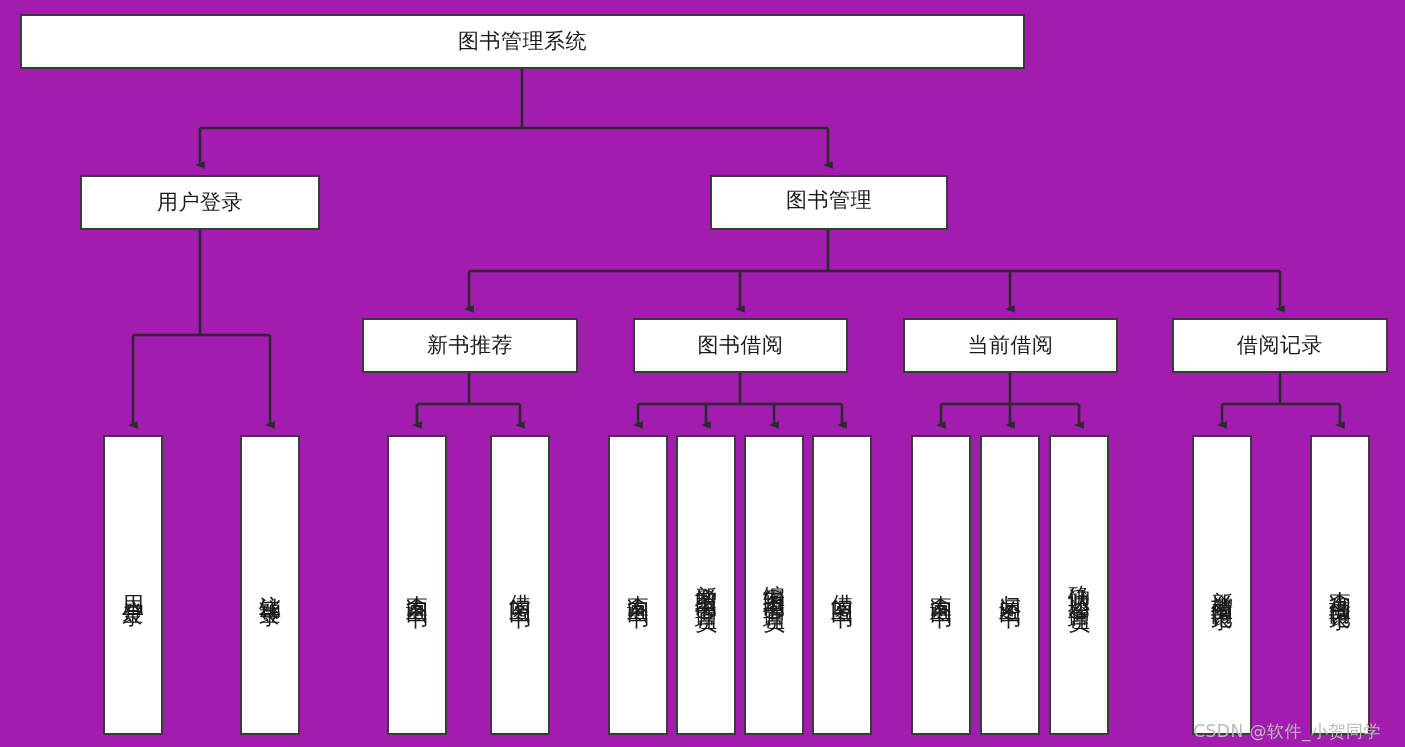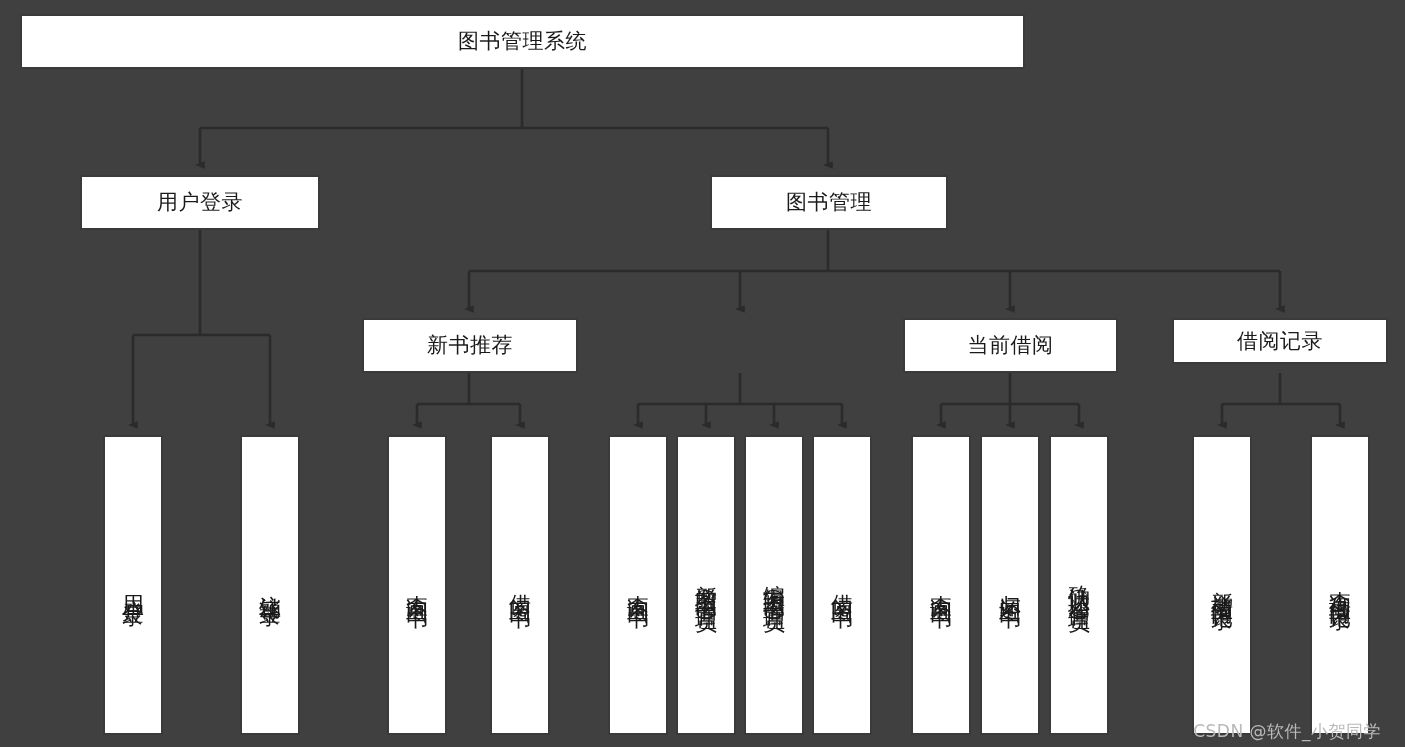--- a/index.html
+++ b/index.html
@@ -4,21 +4,21 @@
 <style>
   html, body {
     margin: 0;
     padding: 0;
     background: #ffffff;
   }
   #canvas {
     position: relative;
     width: 1405px;
     height: 747px;
-    background: #404040;
+    background: #a21caf;
     font-family: "DejaVu Sans", "Liberation Sans", sans-serif;
     overflow: hidden;
   }
   svg.lines {
     position: absolute;
     left: 0;
     top: 0;
     width: 1405px;
     height: 747px;
     pointer-events: none;
@@ -119,34 +119,37 @@
   </svg>
 
   <div class="node horiz" style="left:20px; top:14px; width:1005px; height:55px;">
     <span class="label">图书管理系统</span>
   </div>
 
   <div class="node horiz" style="left:80px; top:175px; width:240px; height:55px;">
     <span class="label">用户登录</span>
   </div>
 
-  <div class="node horiz" style="left:710px; top:175px; width:238px; height:55px;">
+  <div class="node horiz" style="left:710px; top:175px; width:238px; height:55px;font-family:Liberation Mono, monospace;">
     <span class="label">图书管理</span>
   </div>
 
   <div class="node horiz" style="left:362px; top:318px; width:216px; height:55px;justify-content:center;">
     <span class="label">新书推荐</span>
   </div>
 
+  <div class="node horiz" style="left:633px; top:318px; width:215px; height:55px;">
+    <span class="label">图书借阅</span>
+  </div>
 
   <div class="node horiz" style="left:903px; top:318px; width:215px; height:55px;">
     <span class="label">当前借阅</span>
   </div>
 
-  <div class="node horiz" style="left:1172px; top:318px; width:216px; height:46px;">
+  <div class="node horiz" style="left:1172px; top:318px; width:216px; height:55px;">
     <span class="label">借阅记录</span>
   </div>
 
   <div class="node vert" style="left:103px; top:435px; width:60px; height:300px;">
     <span class="label">用户登录</span>
   </div>
 
   <div class="node vert" style="left:240px; top:435px; width:60px; height:300px;">
     <span class="label">注销登录</span>
   </div>

